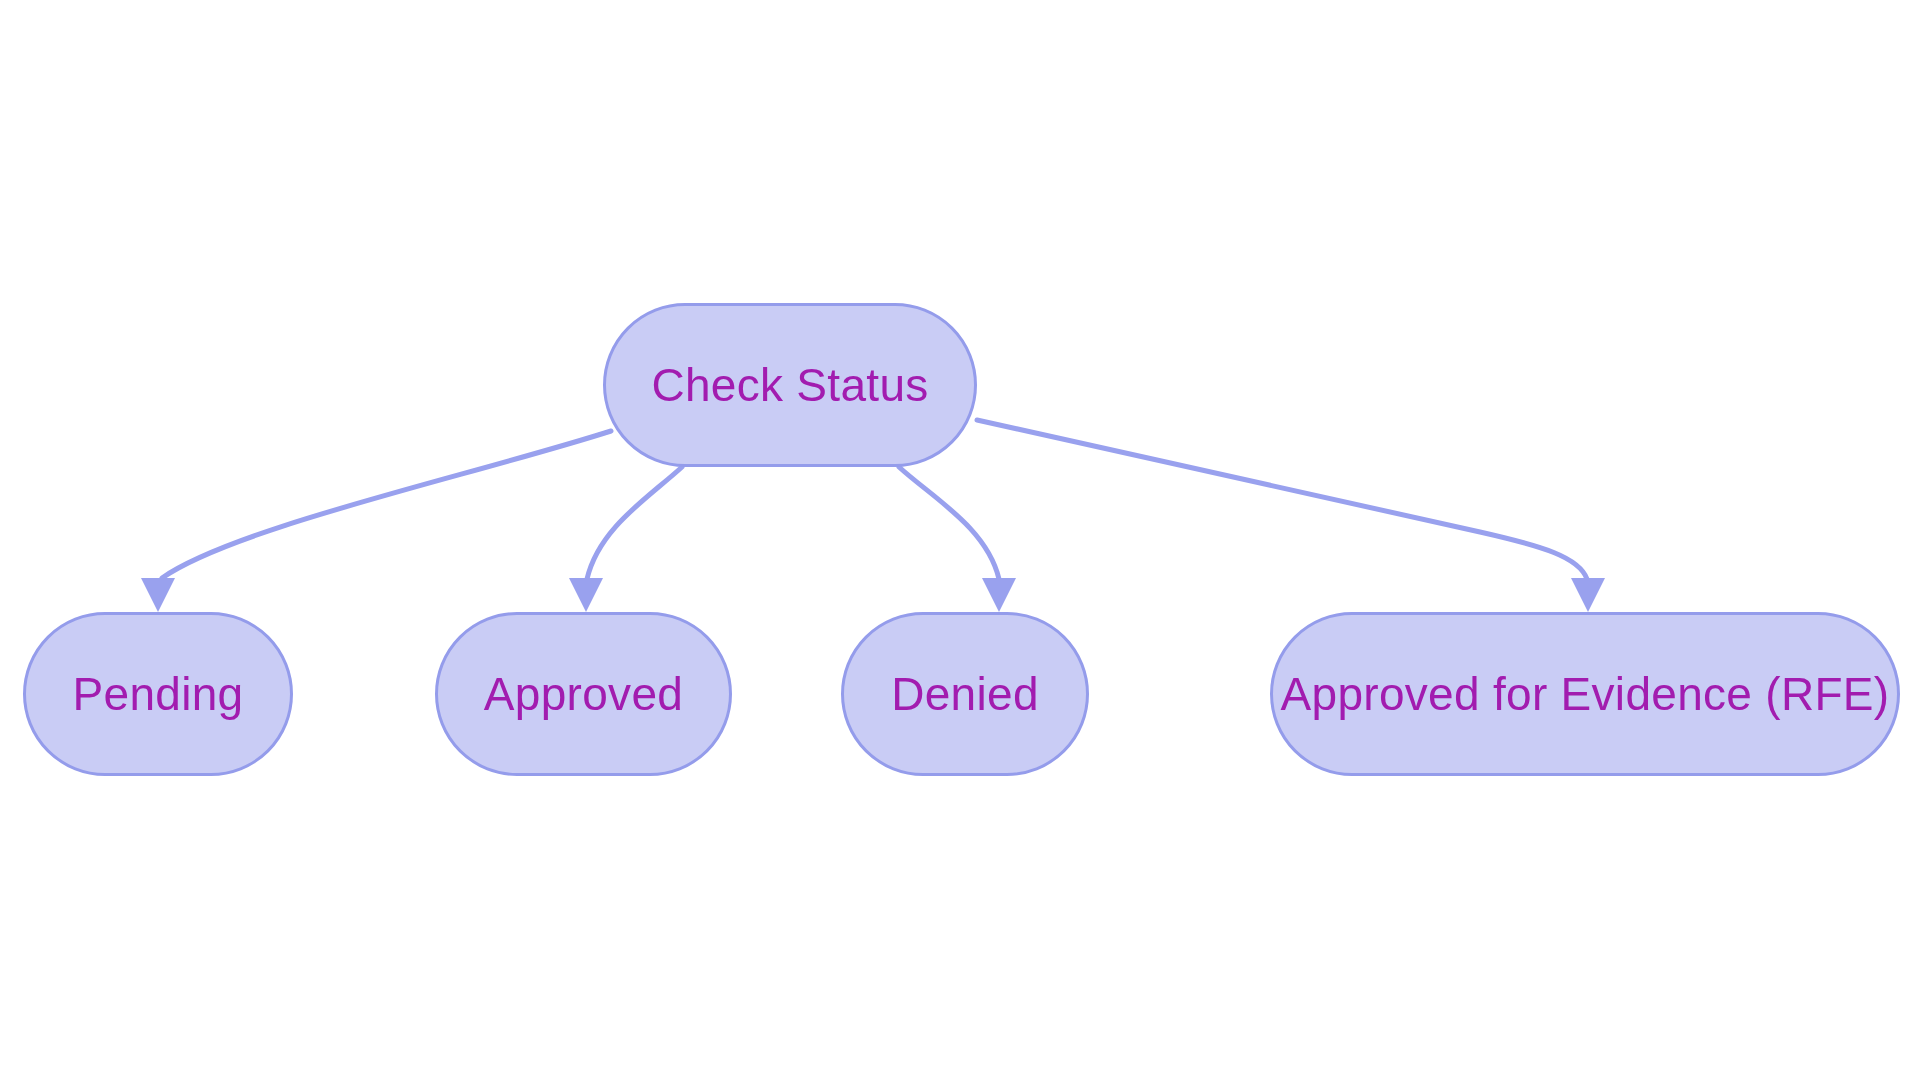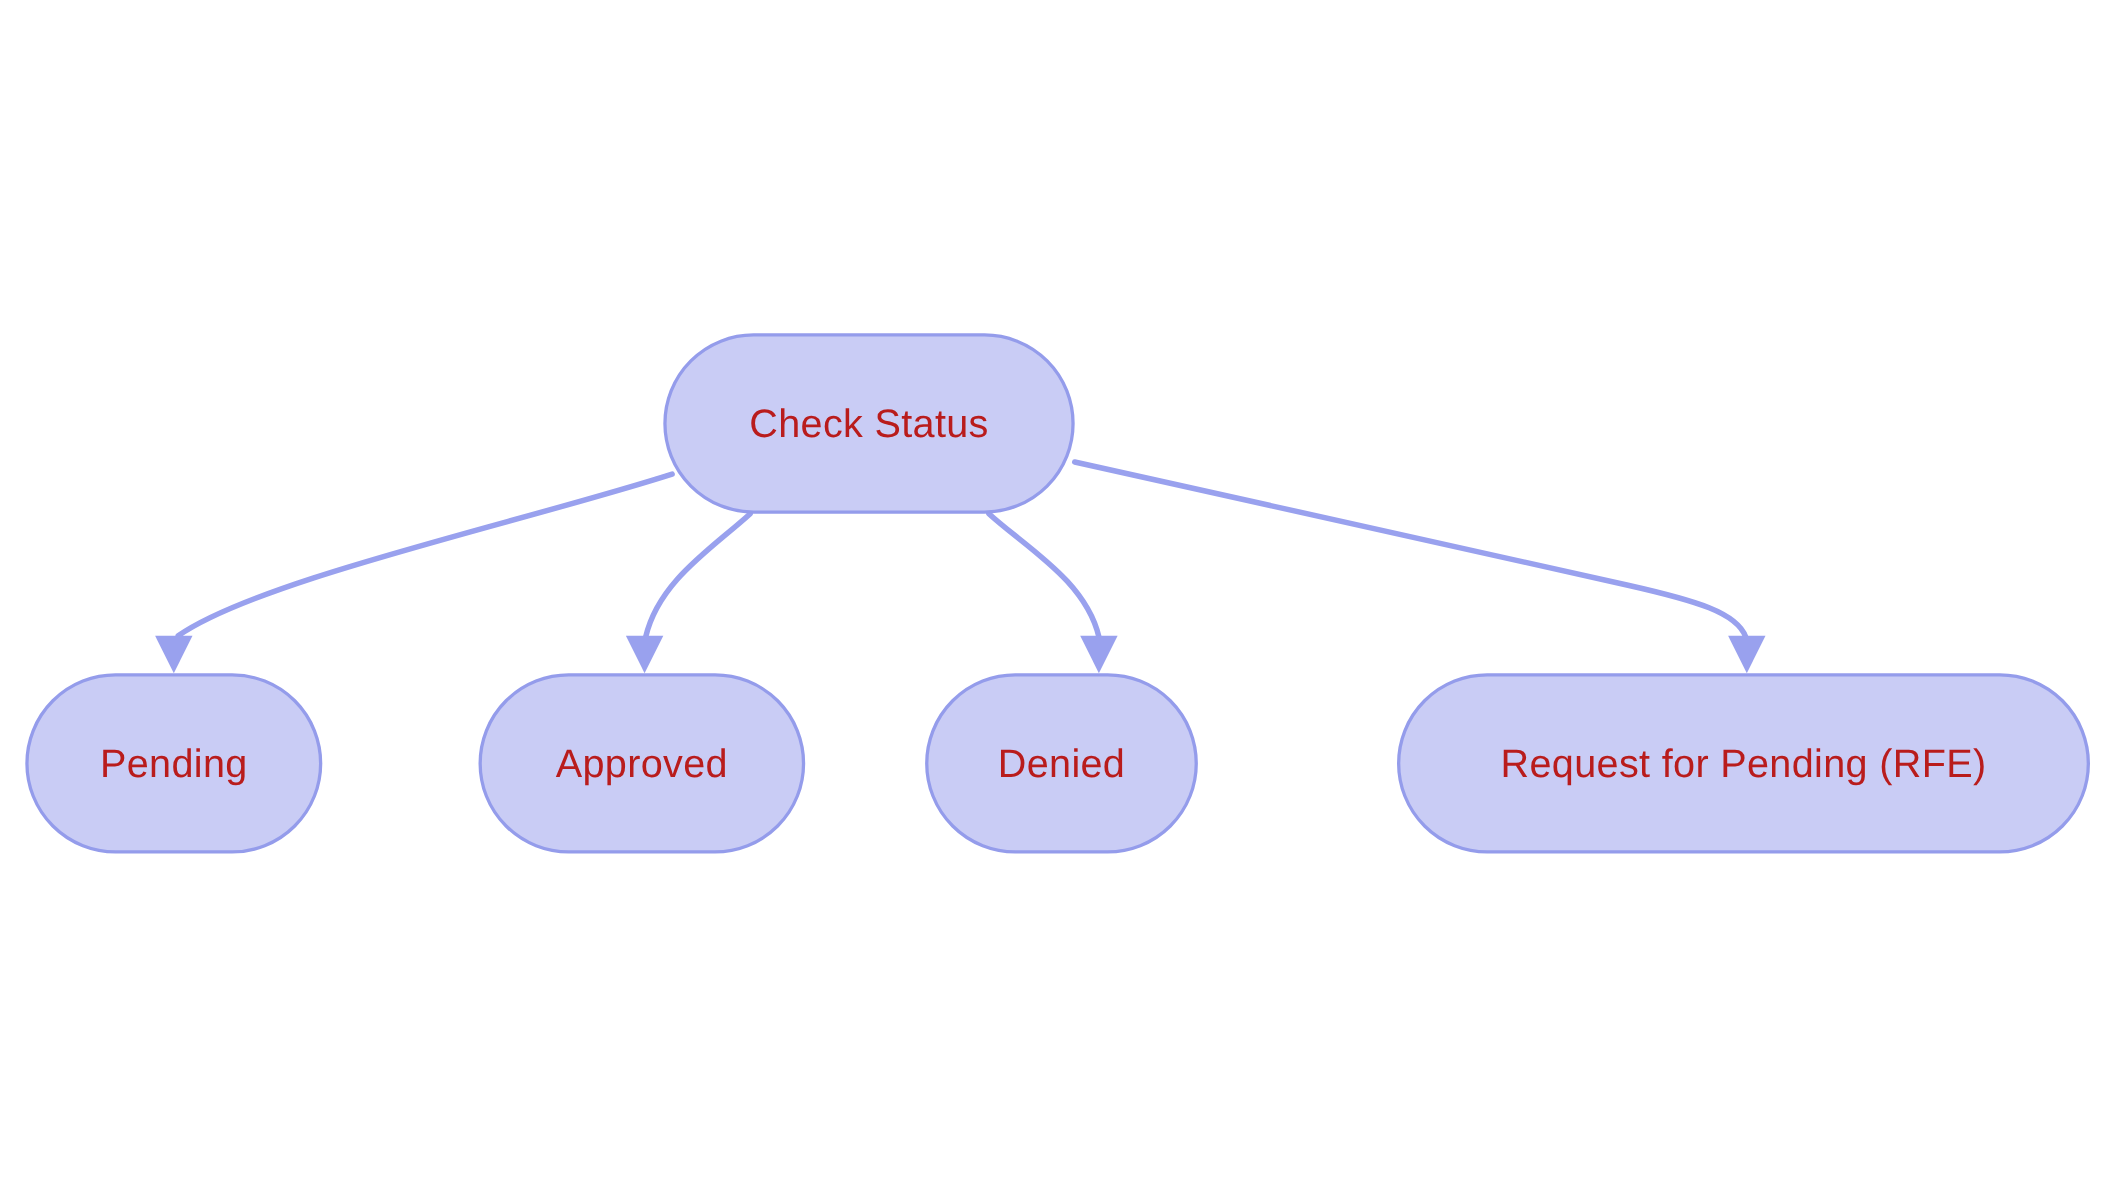--- a/index.html
+++ b/index.html
@@ -25,22 +25,22 @@
   }
   .flow-node {
     position: absolute;
     box-sizing: border-box;
     background: #c9ccf5;
     border: 3px solid #949ceb;
     border-radius: 82px;
     display: flex;
     align-items: center;
     justify-content: center;
-    color: #b91c1c;
-    font-size: 36px;
+    color: #a21caf;
+    font-size: 46px;
     letter-spacing: 0.3px;
     white-space: nowrap;
   }
   .node-check-status { left: 603px; top: 303px; width: 374px; height: 164px; }
   .node-pending      { left: 23px;  top: 612px; width: 270px; height: 164px; }
   .node-approved     { left: 435px; top: 612px; width: 297px; height: 164px; }
   .node-denied       { left: 841px; top: 612px; width: 248px; height: 164px; }
   .node-rfe          { left: 1270px; top: 612px; width: 630px; height: 164px; }
   .edge-path {
     fill: none;
@@ -83,16 +83,16 @@
 
   <div class="flow-node node-pending">
     <span>Pending</span>
   </div>
 
   <div class="flow-node node-denied">
     <span>Denied</span>
   </div>
 
   <div class="flow-node node-rfe">
-    <span>Request for Pending (RFE)</span>
+    <span>Approved for Evidence (RFE)</span>
   </div>
 
 </div>
 
 </body></html>

